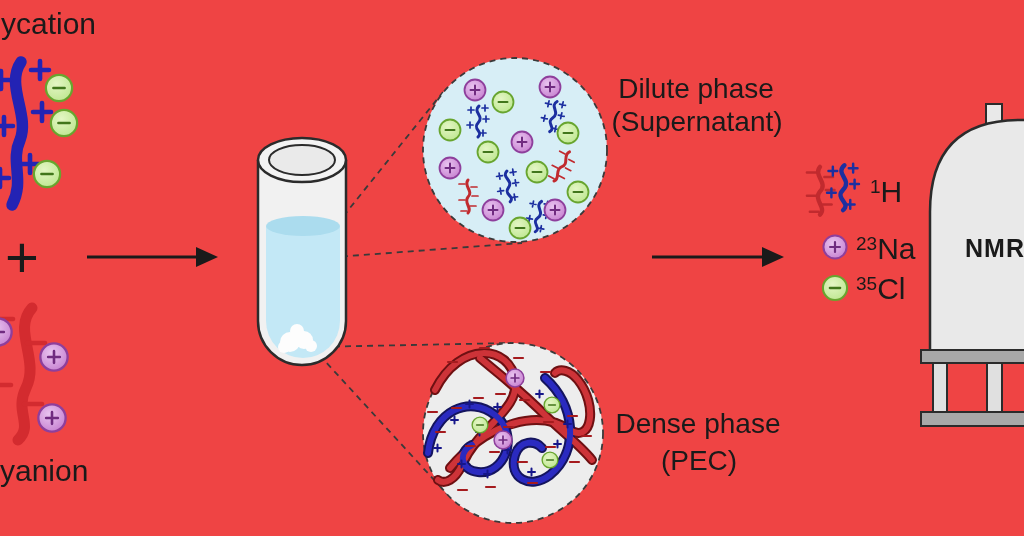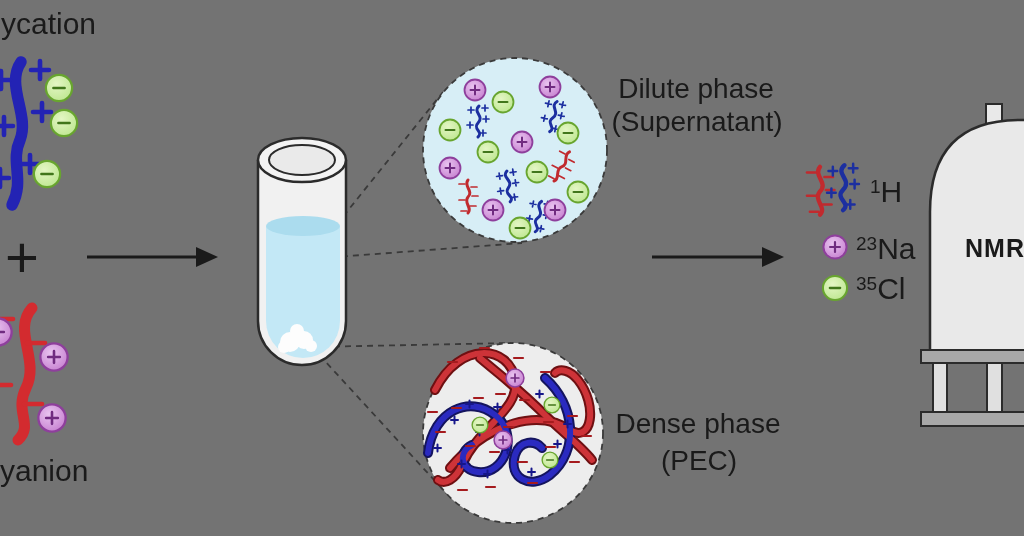--- a/index.html
+++ b/index.html
@@ -1,16 +1,16 @@
 <!DOCTYPE html>
 <html><head>
 <meta charset="utf-8">
 <style>
   html,body{margin:0;padding:0;background:#fff;}
-  .stage{position:relative;width:1024px;height:536px;background:#737373;overflow:hidden;}
+  .stage{position:relative;width:1024px;height:536px;background:#ef4444;overflow:hidden;}
   svg{display:block;}
   text{font-family:"Liberation Sans","DejaVu Sans",sans-serif;fill:#1a1a1a;}
   .phase-label{font-size:28px;}
   .reactant-label{font-size:30px;}
   .legend-label{font-size:30px;}
   .nmr-label{font-size:25px;font-weight:bold;letter-spacing:1px;}
 </style>
 </head>
 <body>
 

